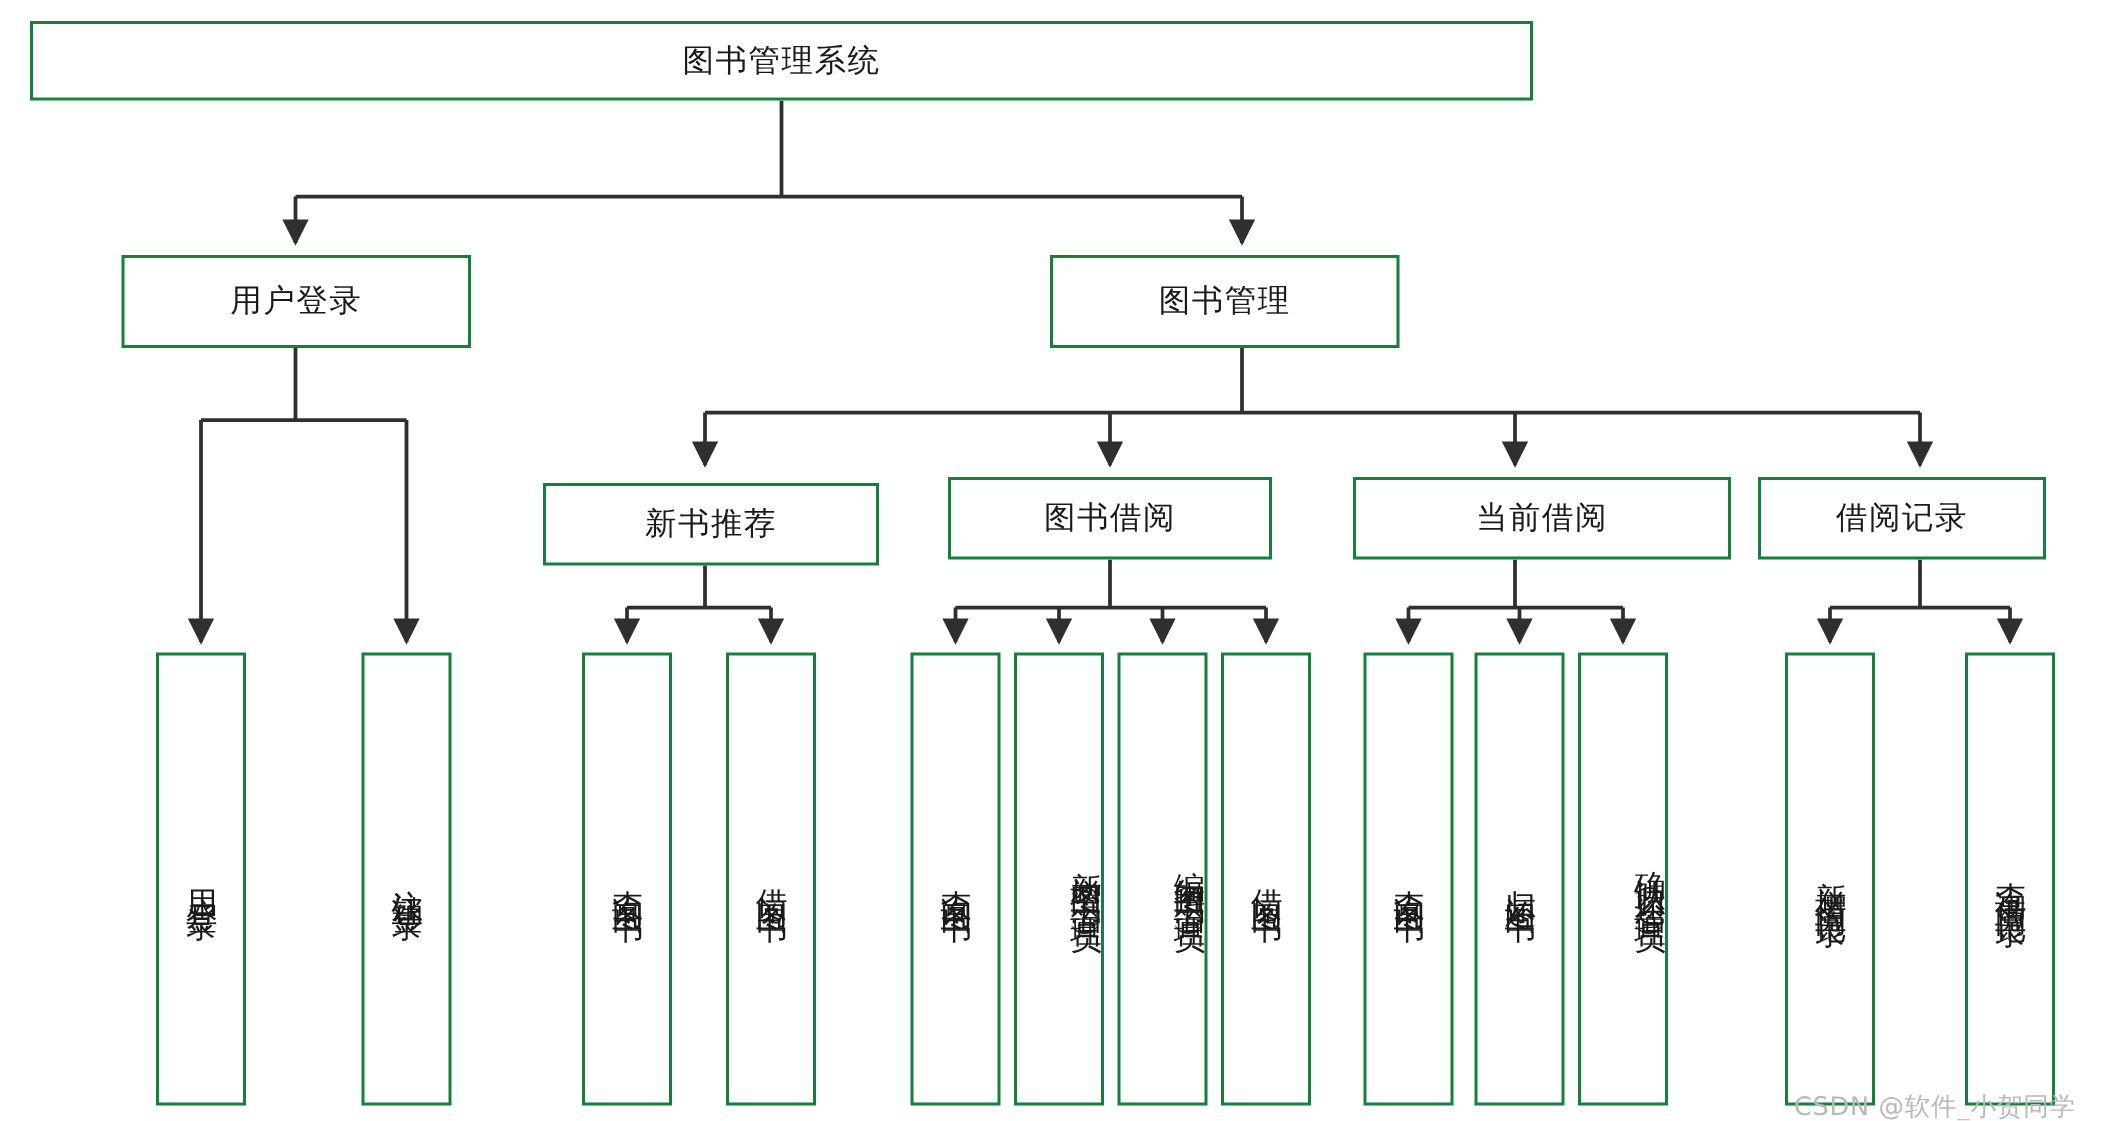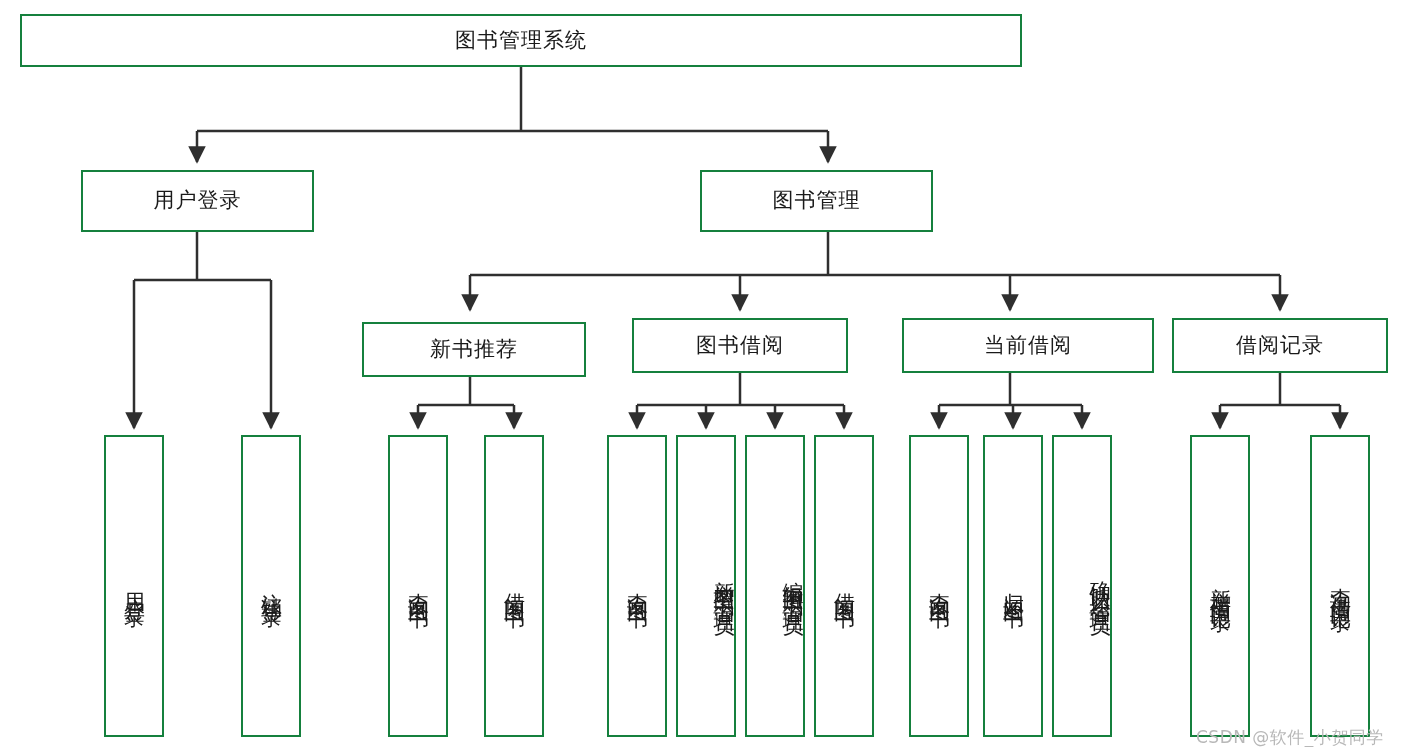--- a/index.html
+++ b/index.html
@@ -135,21 +135,21 @@
 
   <div class="node horiz" style="left:362px; top:322px; width:224px; height:55px;">
     <span>新书推荐</span>
   </div>
   <div class="node horiz" style="left:632px; top:318px; width:216px; height:55px;">
     <span>图书借阅</span>
   </div>
   <div class="node horiz" style="left:902px; top:318px; width:252px; height:55px;">
     <span>当前借阅</span>
   </div>
-  <div class="node horiz" style="left:1172px; top:318px; width:216px; height:55px;">
+  <div class="node horiz" style="left:1172px; top:318px; width:192px; height:55px;">
     <span>借阅记录</span>
   </div>
 
   <div class="node vert center-v" style="left:104px; top:435px; width:60px; height:302px;">
     <span class="vlabel">用户登录</span>
   </div>
   <div class="node vert center-v" style="left:241px; top:435px; width:60px; height:302px;">
     <span class="vlabel">注销登录</span>
   </div>
 

